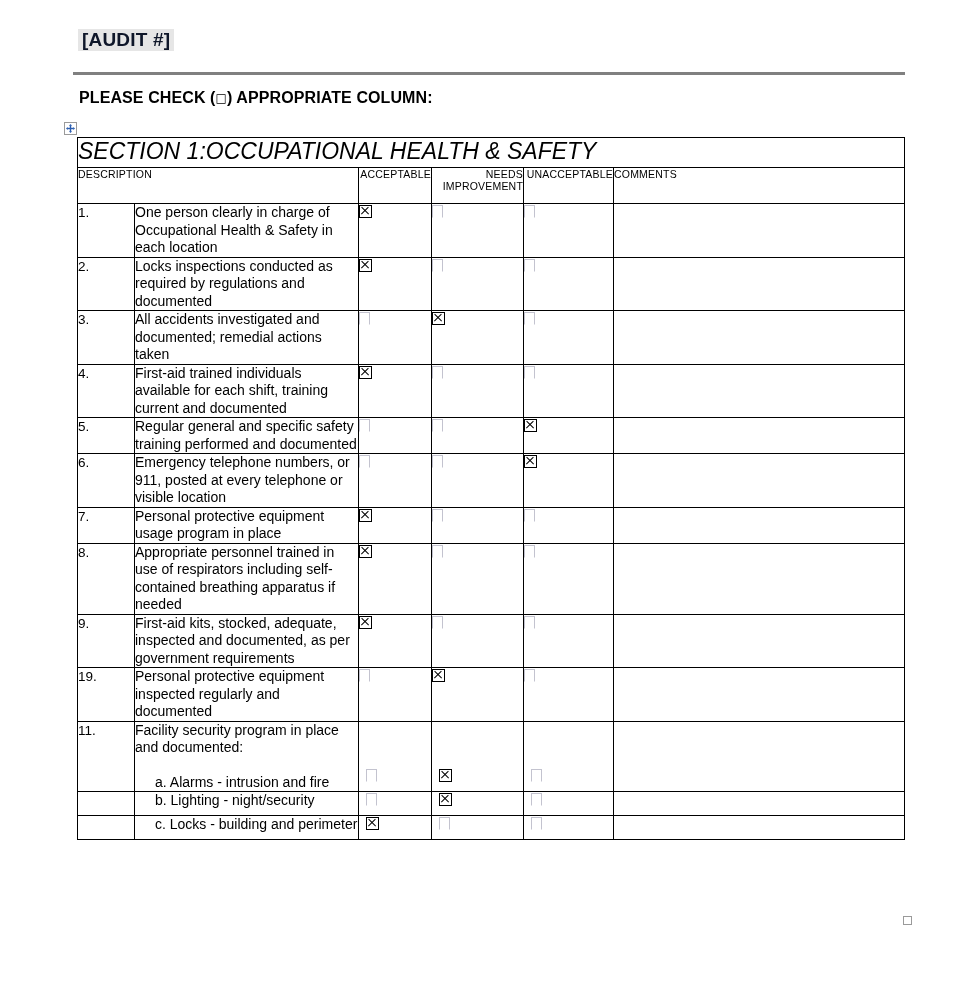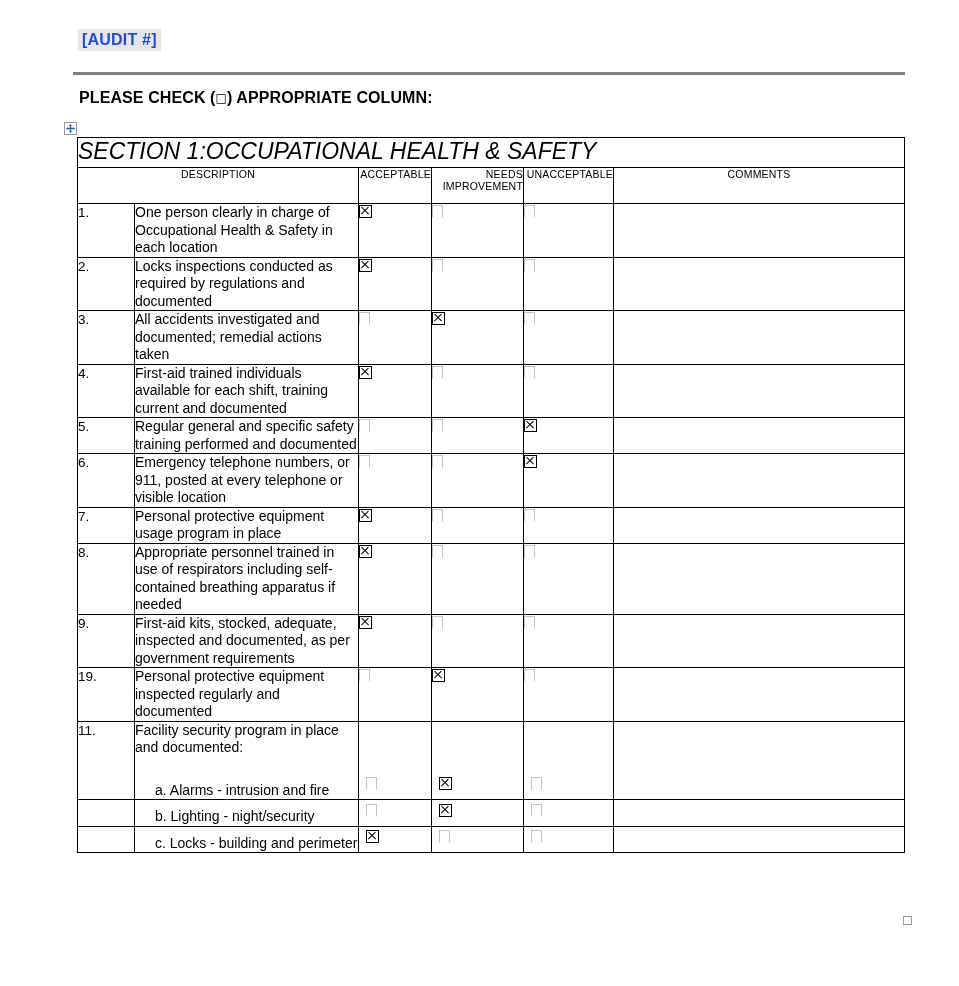--- a/index.html
+++ b/index.html
@@ -18,23 +18,23 @@
 
   
   .audit-tag-wrap {
     position: absolute;
     left: 78px;
     top: 29px;
   }
   .audit-tag {
     display: inline-block;
     background: #e6e6e6;
-    color: #1d4ed8;
+    color: #0f172a;
     font-weight: bold;
-    font-size: 16px;
+    font-size: 19px;
     letter-spacing: 0.2px;
     padding: 2px 4px 3px 4px;
     line-height: 17px;
   }
 
   .rule {
     position: absolute;
     left: 73px;
     top: 72px;
     width: 832px;
@@ -124,36 +124,35 @@
     white-space: nowrap;
   }
 
   .hdr-cell {
     height: 36px;
     vertical-align: middle;
     font-size: 10.5px;
     line-height: 12px;
     letter-spacing: 0.2px;
   }
-  .hdr-left  { padding-left: 3px; text-align: center; }
+  .hdr-left  { padding-left: 3px; text-align: left; }
   .hdr-ctr   { text-align: right; }
 
   .num-cell {
     padding: 4px 0 0 3px;
     font-size: 13.5px;
     line-height: 17.5px;
   }
   .desc-cell {
     padding: 4px 4px 2px 0;
     font-size: 14px;
     line-height: 17.5px;
   }
   .desc-cell .sub-item {
     padding-left: 20px;
-    margin-top: 8px;
   }
   .desc-cell .blank-line { height: 17px; }
 
   .cb-cell {
     padding: 5px 0 0 7px;
   }
   .cb-cell.bottom {
     vertical-align: bottom;
     padding: 0 0 5px 7px;
   }

